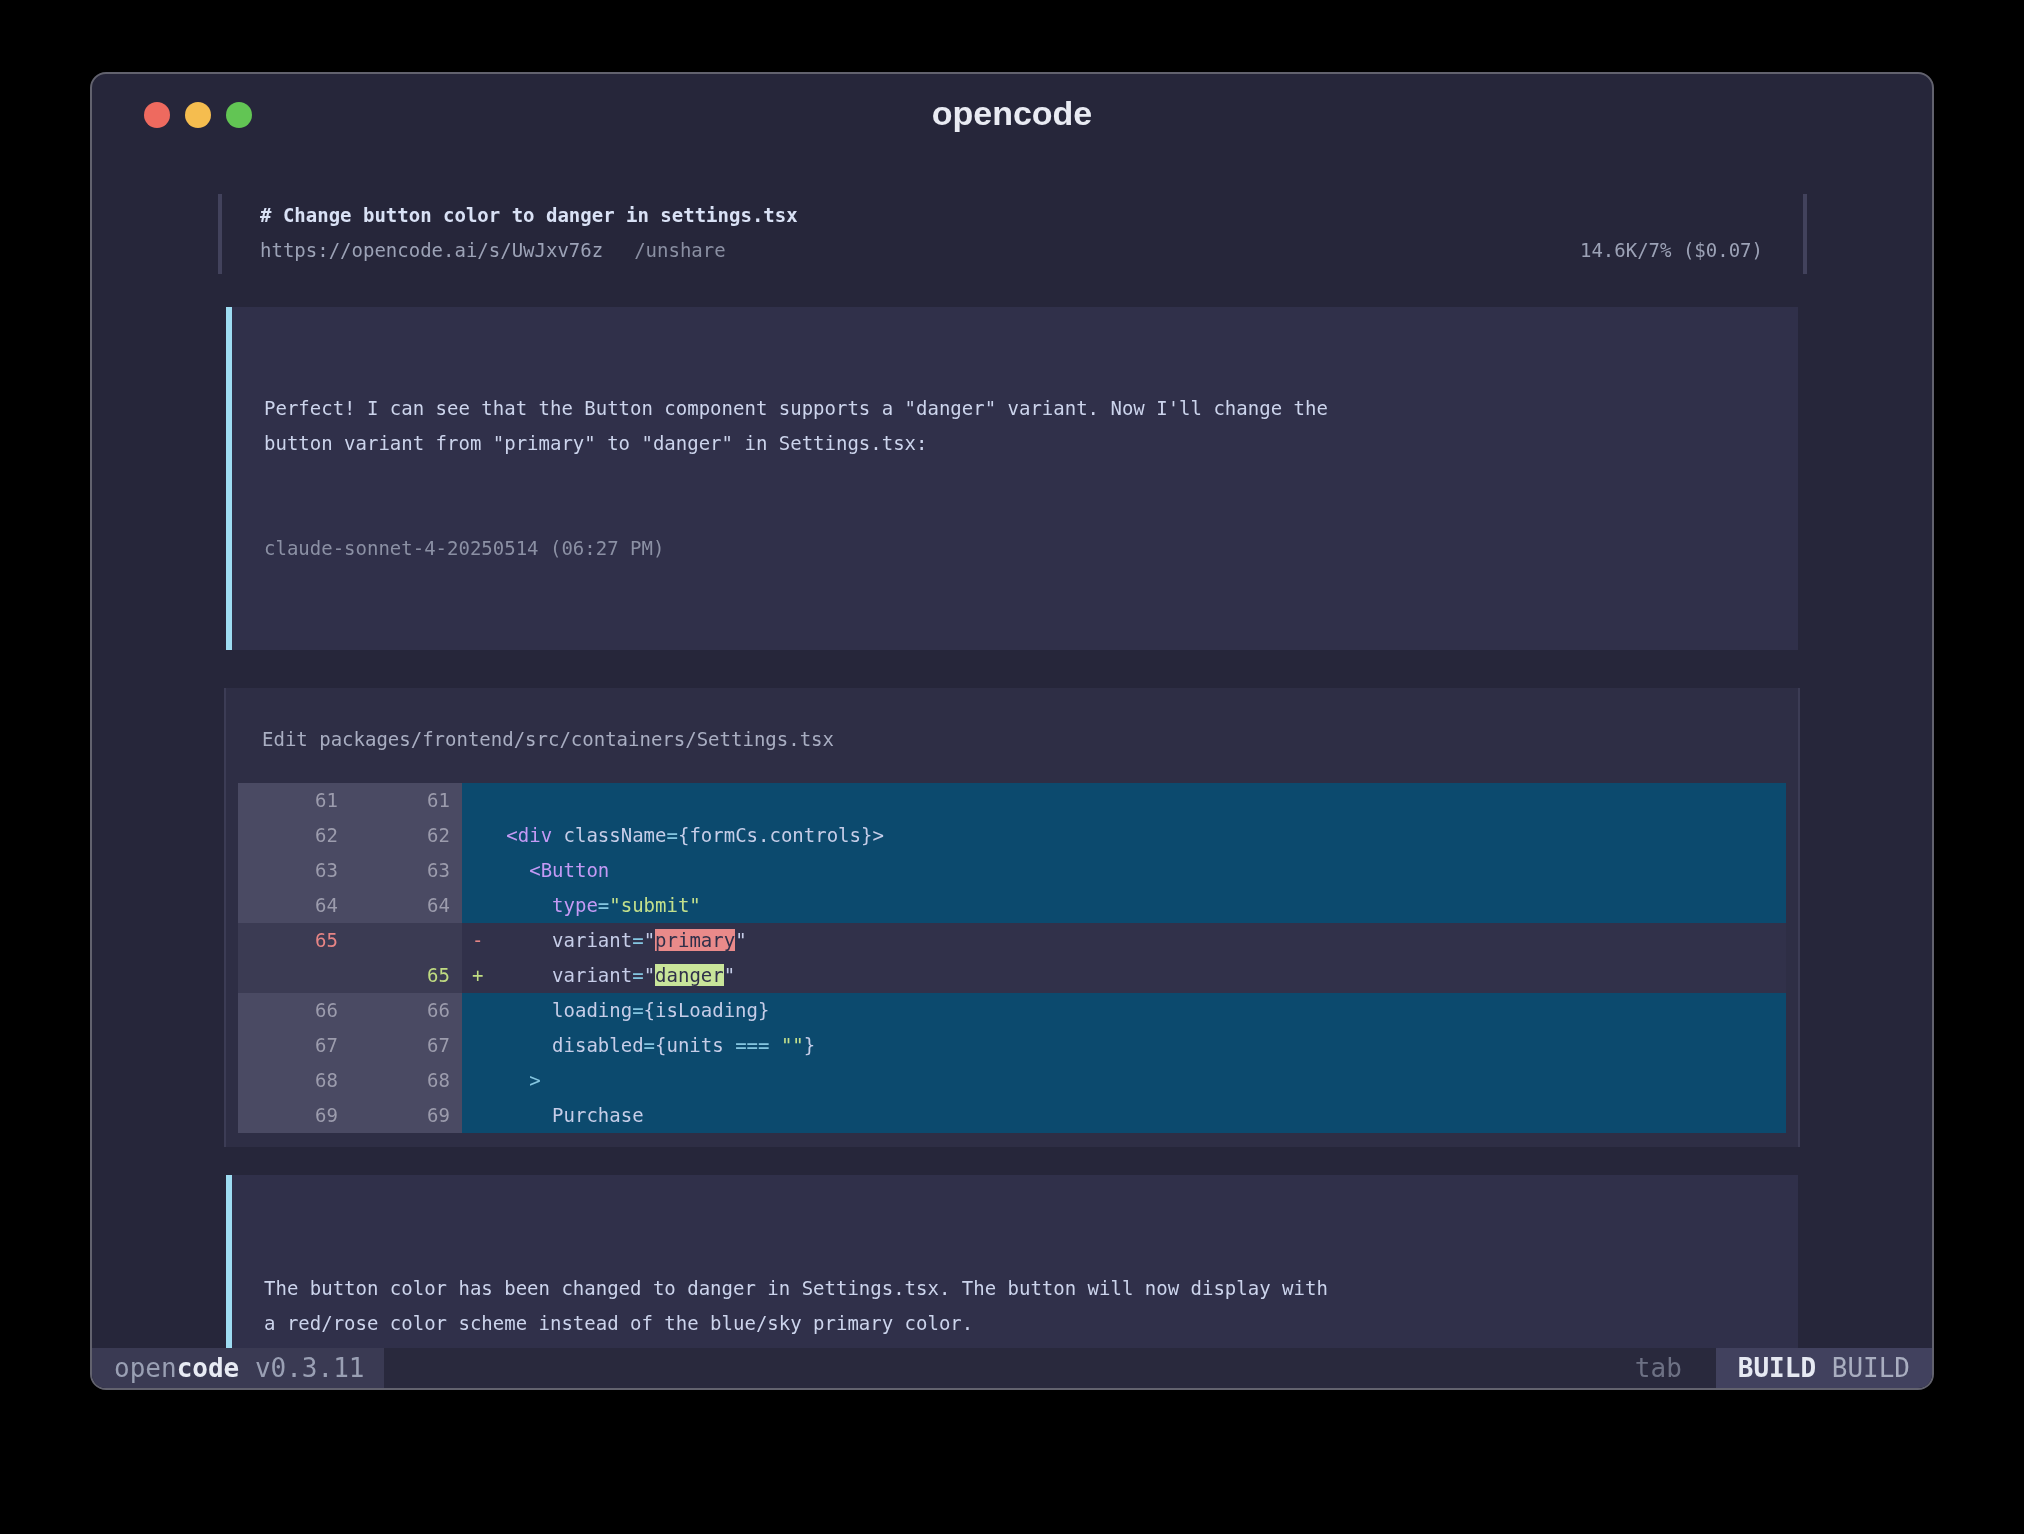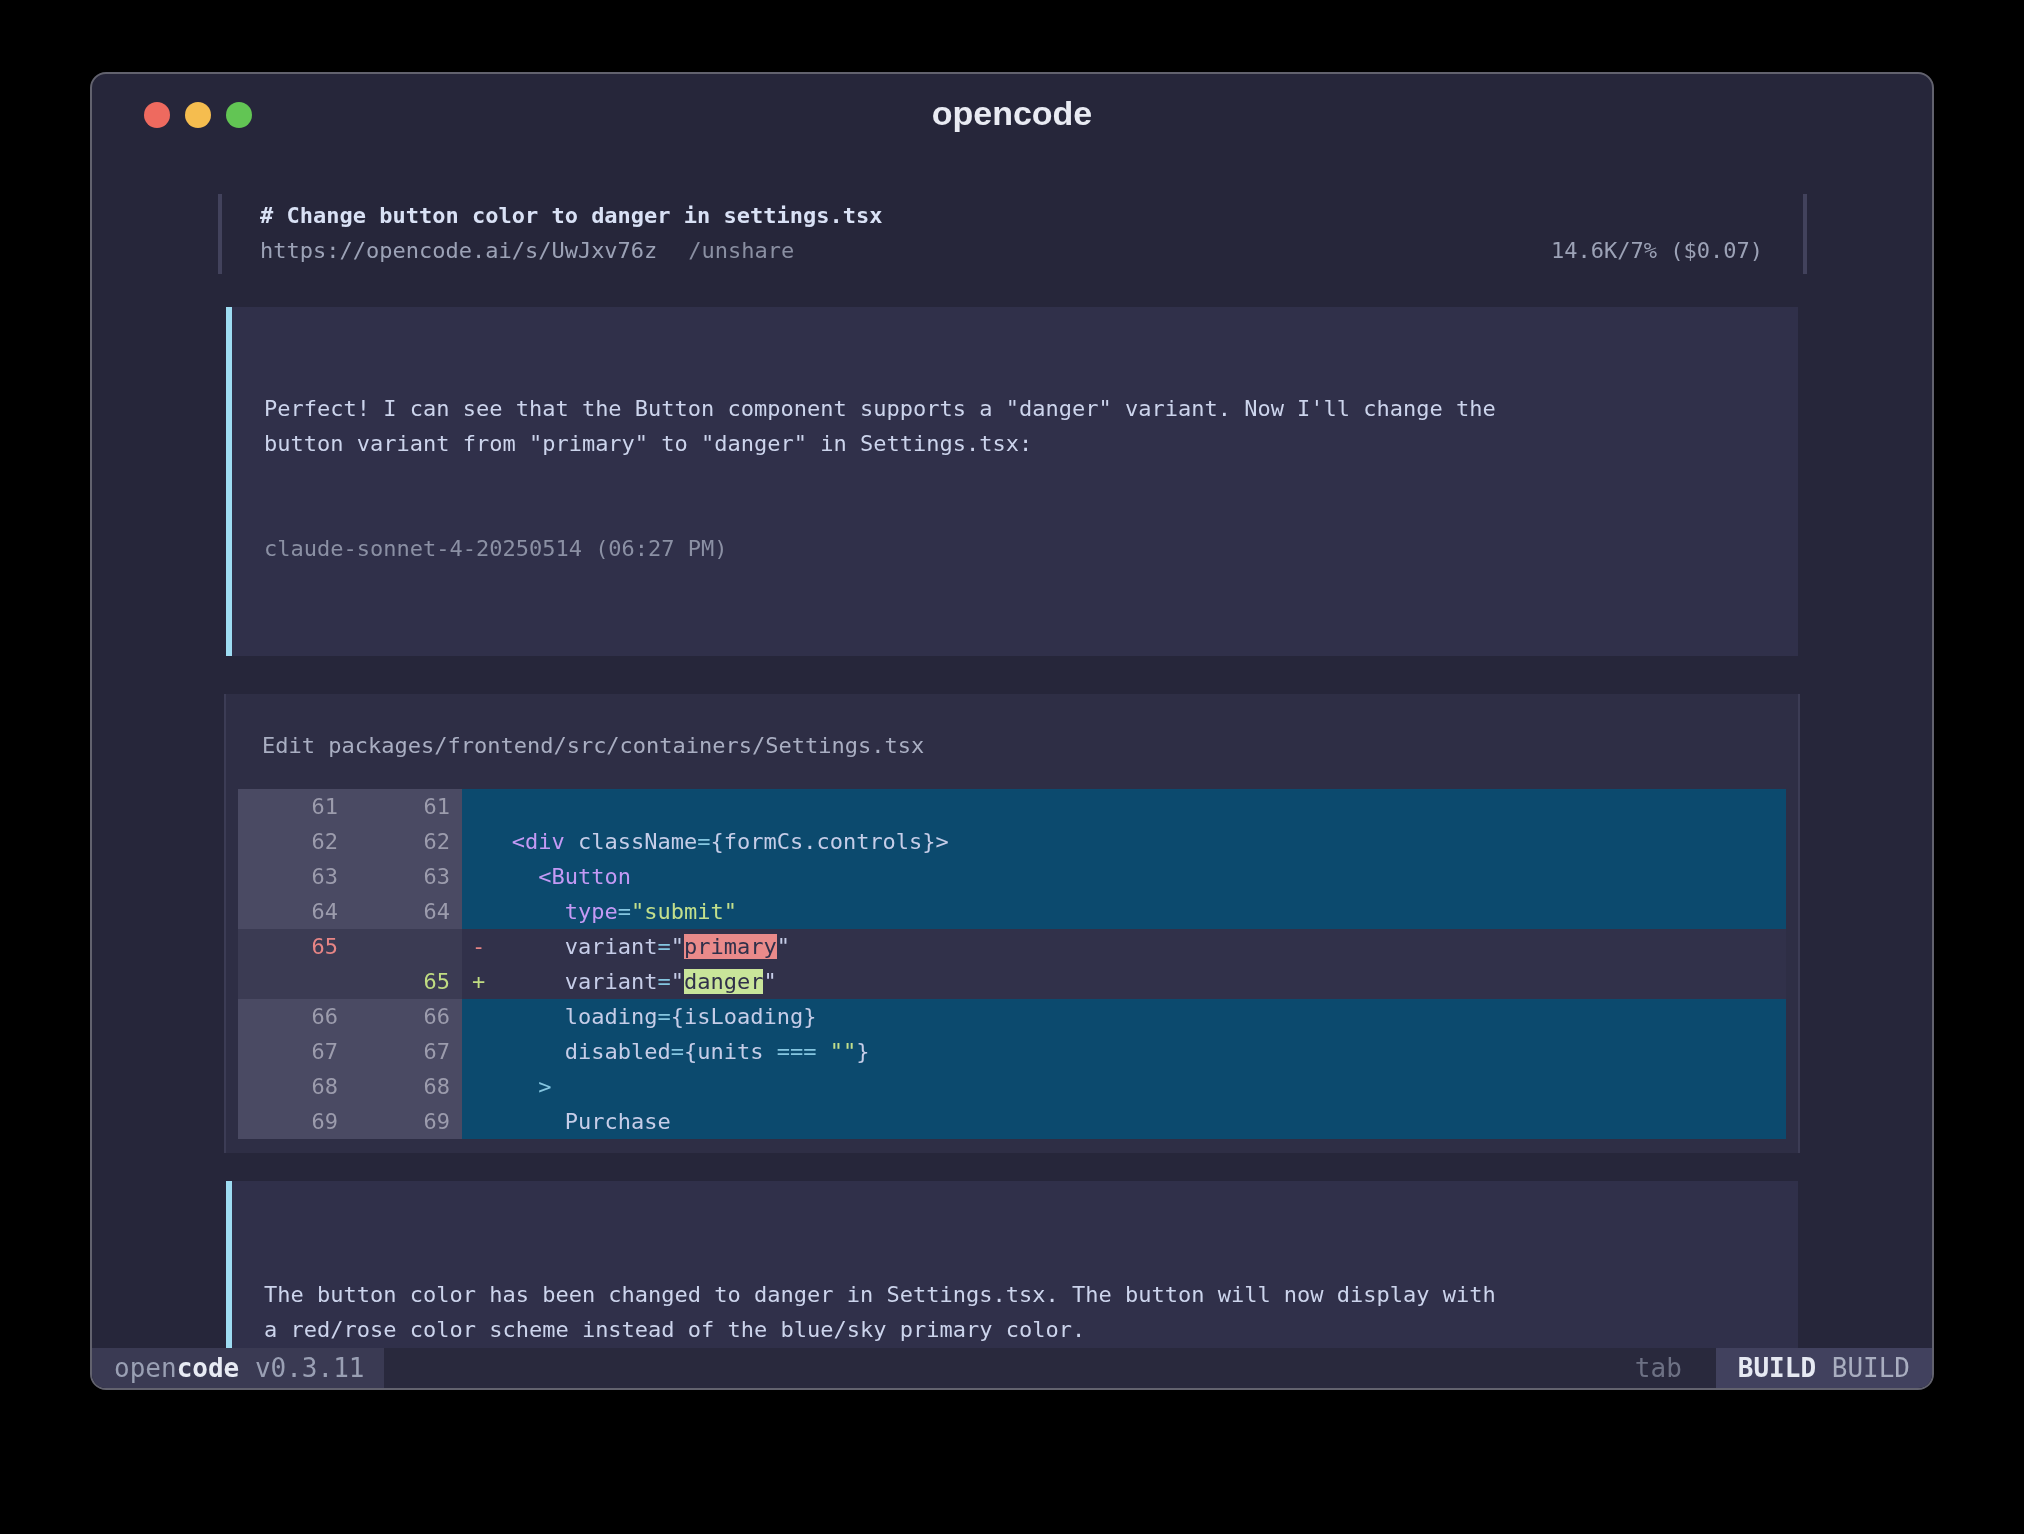--- a/index.html
+++ b/index.html
@@ -19,38 +19,38 @@
   .light{width:26px;height:26px;border-radius:50%;display:inline-block;}
   .light.red{background:var(--traffic_red);}
   .light.yellow{background:var(--traffic_yellow);}
   .light.green{background:var(--traffic_green);}
   .wtitle{
     position:absolute;left:0;right:0;top:20px;text-align:center;
     font-family:"Liberation Sans", sans-serif;font-weight:bold;
     font-size:34px;color:#e9ebf3;
   }
   
-  .mono{font-size:22px;line-height:35px;white-space:pre;}
+  .mono{font-size:19px;line-height:35px;white-space:pre;}
   
   .topic{
     margin:62px 125px 0 126px;
     border-left:4px solid #42425c;border-right:4px solid #42425c;
     padding:4px 40px 6px 38px;
   }
   .topic-title{font-weight:bold;color:#d9e1f5;}
   .topic-meta{display:flex;}
   .topic-meta .url{color:#9ca2b6;}
   .topic-meta .unshare{color:#8a8fa2;margin-left:31px;}
   .topic-meta .spacer{flex:1;}
   .topic-meta .stats{color:#9ca2b6;}
   
   .msg{
     margin:33px 134px 0 134px;
     background:#30304a;border-left:6px solid var(--accent_cyan);
-    padding:14px 0 20px 32px;
+    padding:14px 0 14px 32px;
   }
   .msg.second{margin-top:28px;padding:26px 0 32px 32px;}
   .mline{color:#ccd4ec;}
   .msg-model{color:#8b90a4;}
   
   .panel{
     margin:38px 132px 0 132px;
     background:#2e2e45;
     border-left:2px solid #3c3c55;border-right:2px solid #3c3c55;
     padding-bottom:14px;

